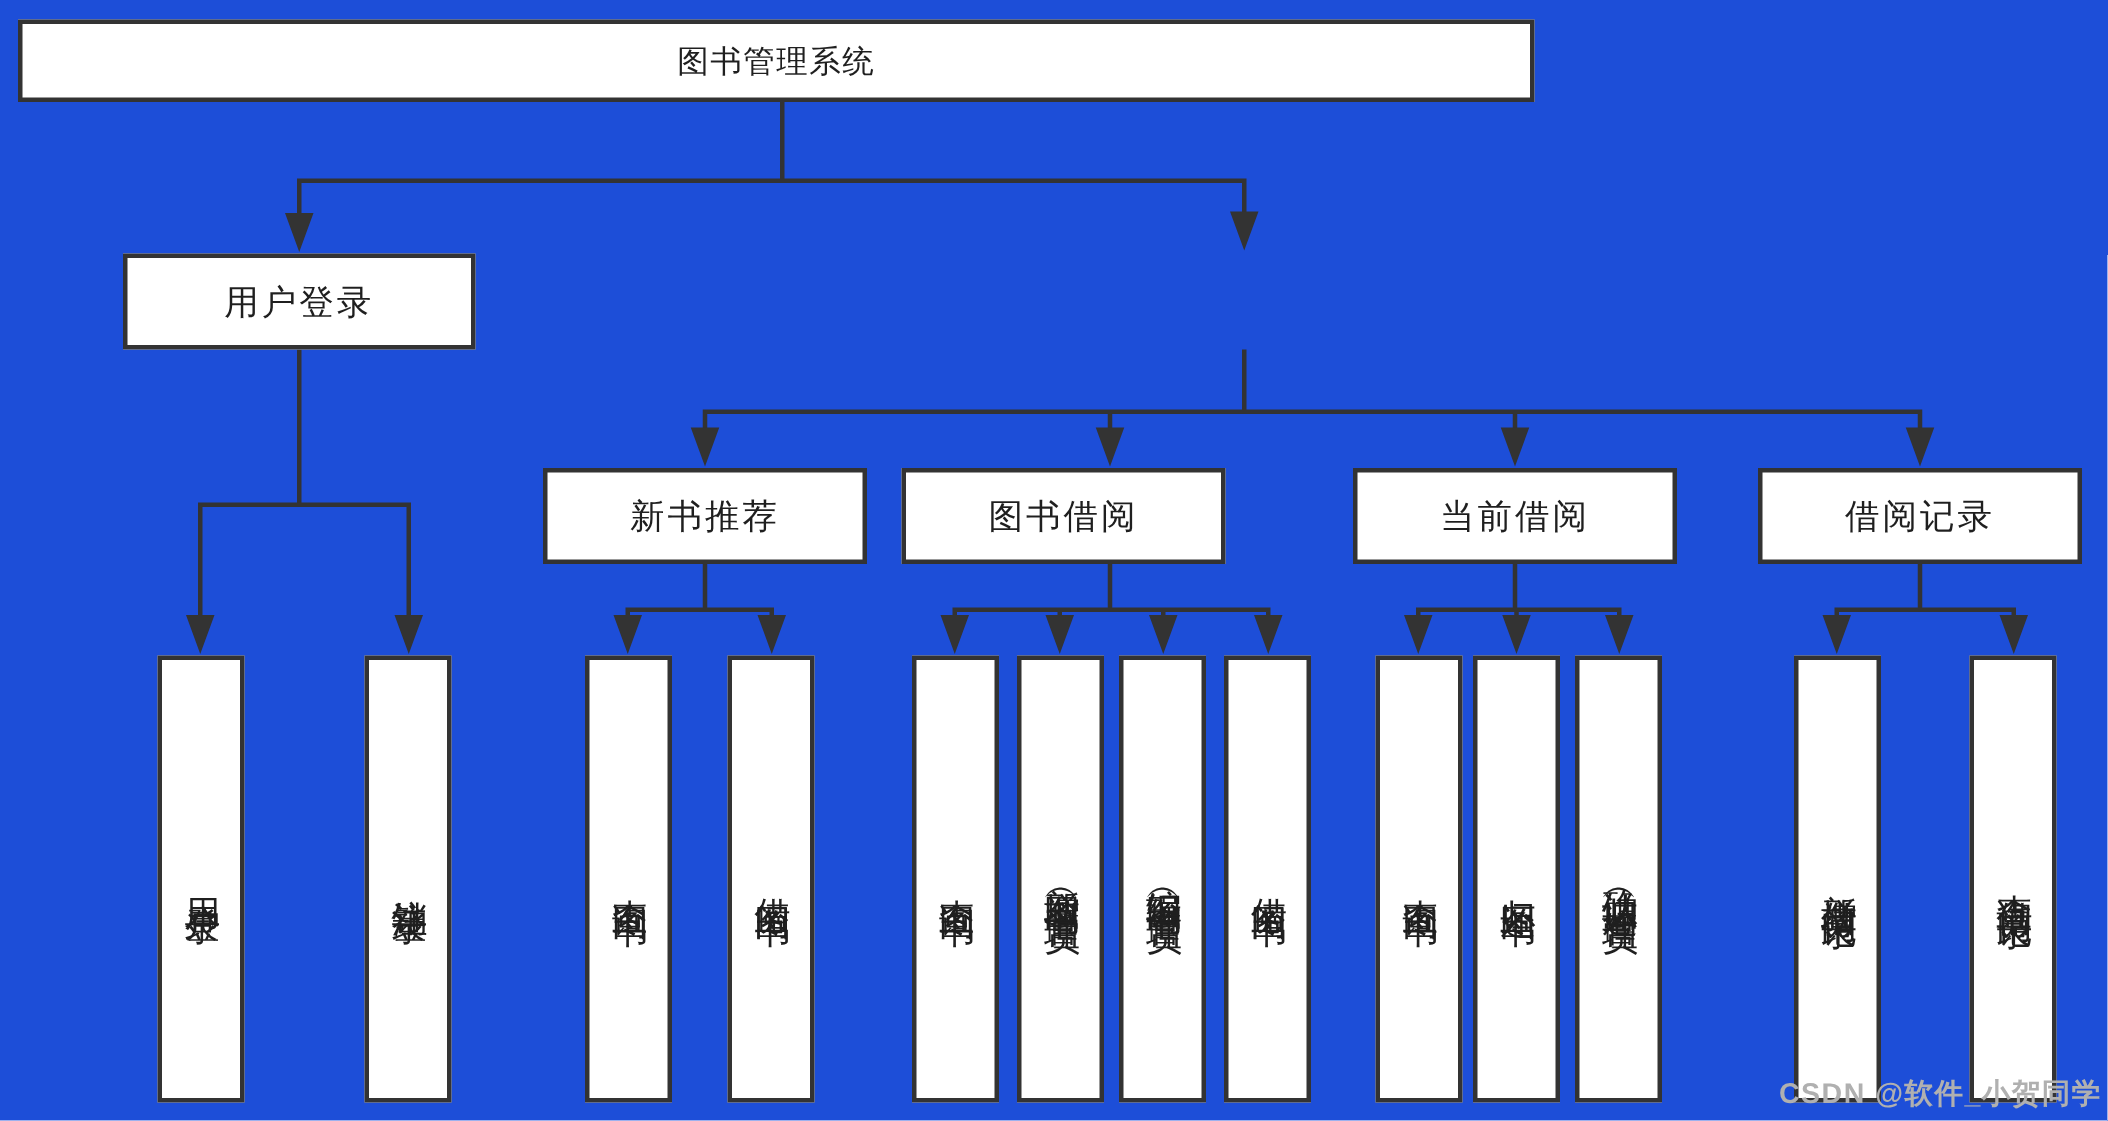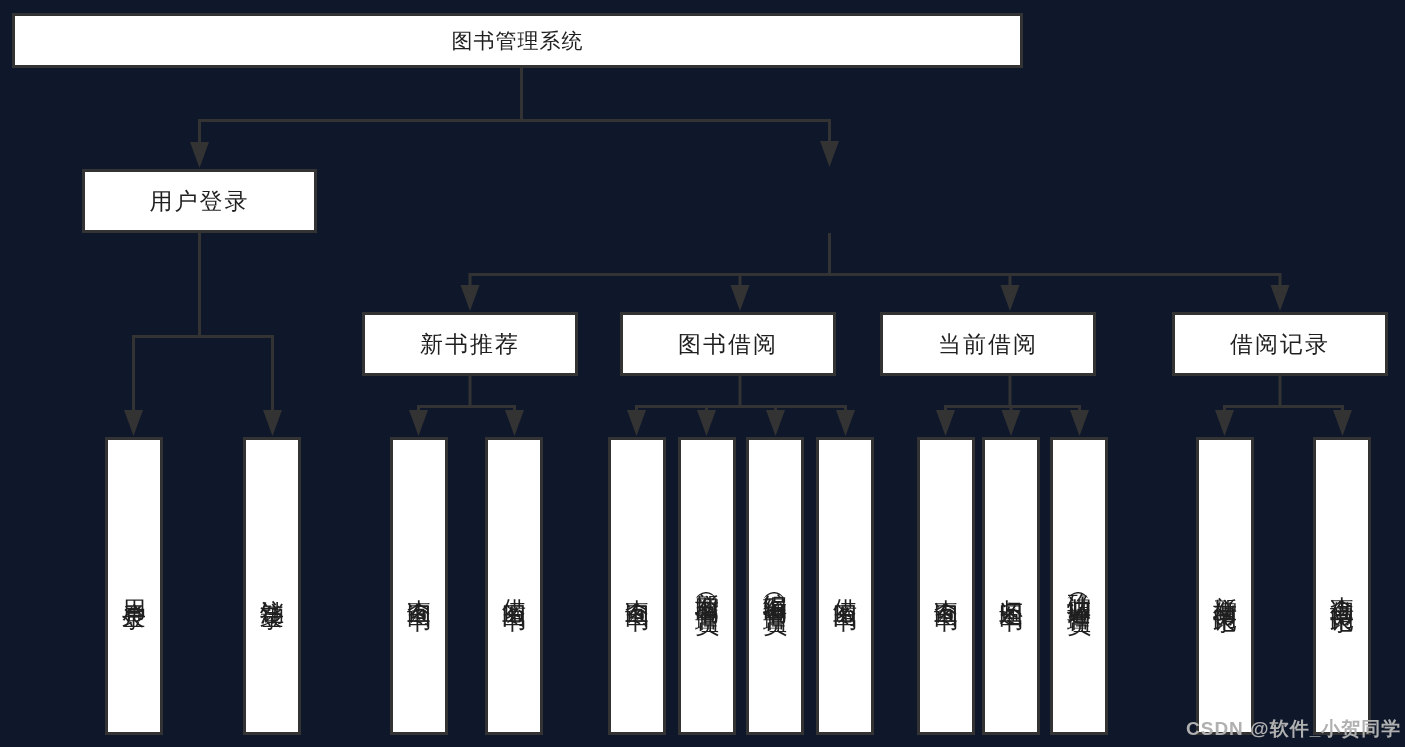--- a/index.html
+++ b/index.html
@@ -1,20 +1,20 @@
 <!DOCTYPE html>
 <html><head>
 <meta charset="utf-8">
 <style>
   html, body { margin: 0; padding: 0; background: #ffffff; }
   #canvas {
     position: relative;
     width: 1405px;
     height: 747px;
-    background: #0f172a;
+    background: #1d4ed8;
     font-family: "Liberation Sans", "DejaVu Sans", sans-serif;
     overflow: hidden;
   }
   #connectors {
     position: absolute;
     left: 0; top: 0;
     width: 1405px; height: 747px;
     z-index: 1;
   }
   .box {
@@ -96,22 +96,22 @@
              M1079.5 436 l-9.5 -26 h19 z
              M1224.5 436 l-9.5 -26 h19 z
              M1342.5 436 l-9.5 -26 h19 z" fill="#333333"></path>
   </svg>
 
   <div class="box root">图书管理系统</div>
 
   <div class="box lvl2" style="left:82px;">用户登录</div>
 
   <div class="box lvl3" style="left:362px;">新书推荐</div>
-  <div class="box lvl3" style="left:620px;">图书借阅</div>
-  <div class="box lvl3" style="left:880px;">当前借阅</div>
+  <div class="box lvl3" style="left:601px;">图书借阅</div>
+  <div class="box lvl3" style="left:902px;">当前借阅</div>
   <div class="box lvl3" style="left:1172px;">借阅记录</div>
 
   <div class="box leaf" style="left:105px;">用户登录</div>
   <div class="box leaf" style="left:243px;">注销登录</div>
   <div class="box leaf" style="left:390px;">查询图书</div>
   <div class="box leaf" style="left:485px;">借阅图书</div>
   <div class="box leaf" style="left:608px;">查询图书</div>
   <div class="box leaf" style="left:678px;">新增图书（管理员）</div>
   <div class="box leaf" style="left:746px;">编辑图书（管理员）</div>
   <div class="box leaf" style="left:816px;">借阅图书</div>

